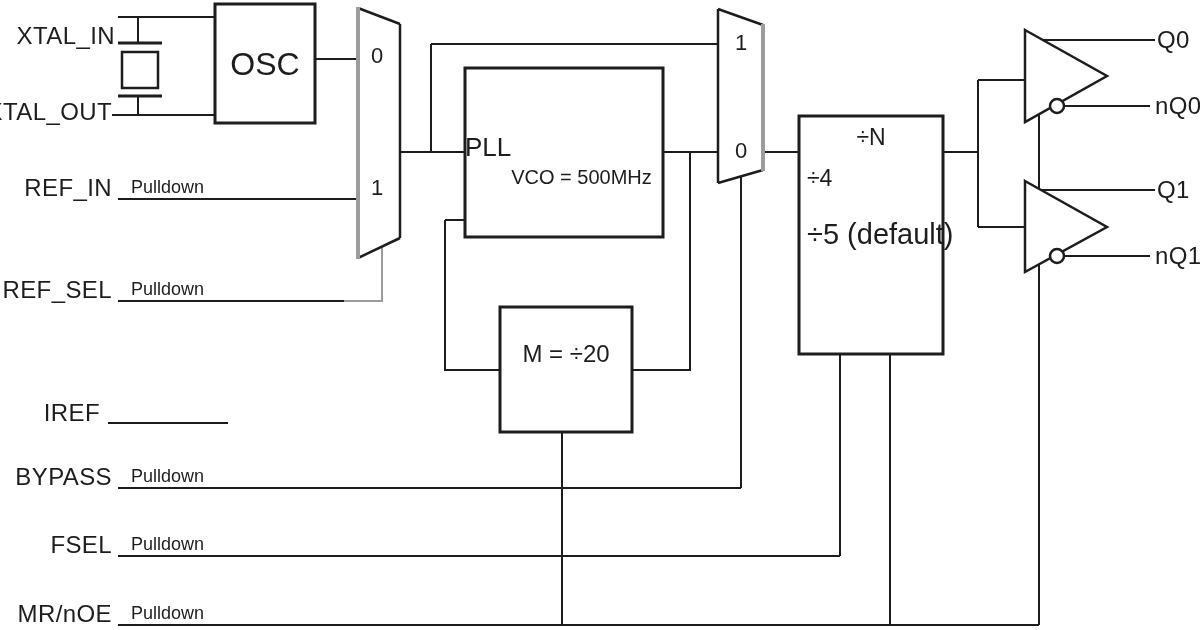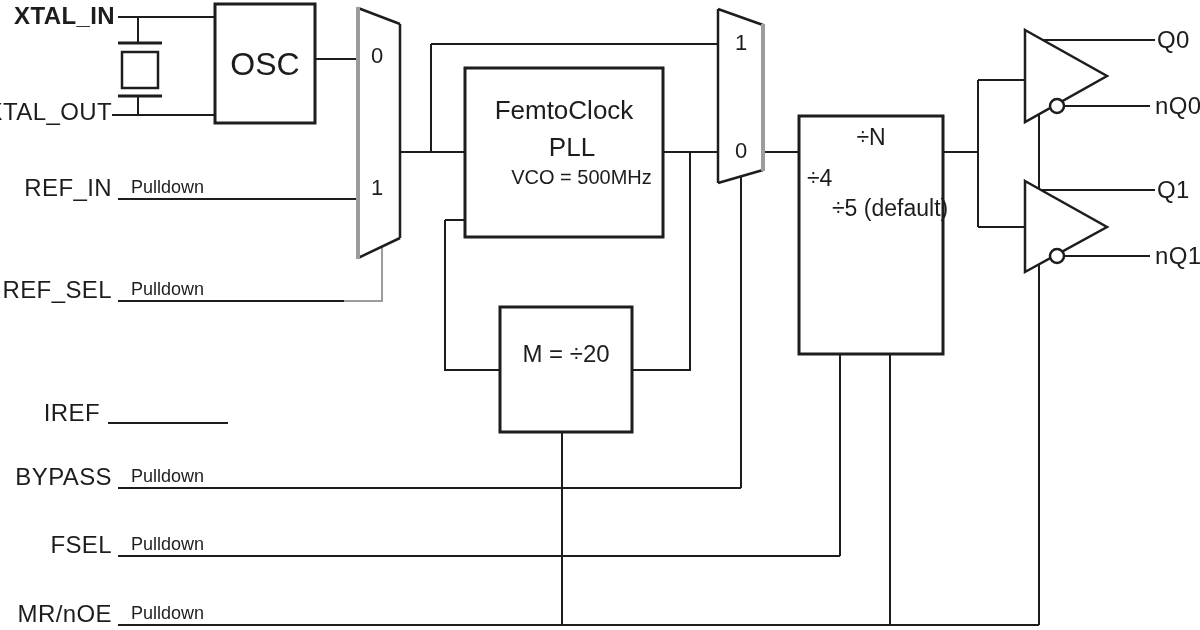--- a/index.html
+++ b/index.html
@@ -71,21 +71,21 @@
       <path d="M718 9 V183 M718 9 L763 25 M718 183 L763 170" fill="none" stroke="#1d1d1d" stroke-width="2.5"></path>
       <path d="M763 24 V171" stroke="#9c9c9c" stroke-width="4" fill="none"></path>
     </g>
 
     <polygon points="1025,30 1107,76 1025,122" fill="#ffffff" stroke="#1d1d1d" stroke-width="2.5"></polygon>
     <polygon points="1025,181 1107,227 1025,272" fill="#ffffff" stroke="#1d1d1d" stroke-width="2.5"></polygon>
     <circle cx="1057" cy="106" r="7" fill="#ffffff" stroke="#1d1d1d" stroke-width="2.5"></circle>
     <circle cx="1057" cy="256" r="7" fill="#ffffff" stroke="#1d1d1d" stroke-width="2.5"></circle>
   </svg>
 
-  <div class="lbl pin" style="top:4px;   right:1085px;font-weight:bold;">XTAL_IN</div>
+  <div class="lbl pin" style="top:24px;   right:1085px;">XTAL_IN</div>
   <div class="lbl pin" style="top:100px; right:1088px;">XTAL_OUT</div>
   <div class="lbl pin" style="top:176px; right:1088px;">REF_IN</div>
   <div class="lbl pin" style="top:278px; right:1088px;margin-left:36px;">REF_SEL</div>
   <div class="lbl pin" style="top:401px; right:1100px;">IREF</div>
   <div class="lbl pin" style="top:465px; right:1088px;">BYPASS</div>
   <div class="lbl pin" style="top:533px; right:1088px;">FSEL</div>
   <div class="lbl pin" style="top:602px; right:1088px;">MR/nOE</div>
 
   <div class="lbl pd" style="top:178px; left:122px;">Pulldown</div>
   <div class="lbl pd" style="top:280px; left:122px;">Pulldown</div>
@@ -93,28 +93,27 @@
   <div class="lbl pd" style="top:535px; left:122px;">Pulldown</div>
   <div class="lbl pd" style="top:604px; left:122px;">Pulldown</div>
 
   <div class="lbl pin" style="top:28px;  left:1157px;">Q0</div>
   <div class="lbl pin" style="top:94px;  left:1155px;">nQ0</div>
   <div class="lbl pin" style="top:178px; left:1157px;">Q1</div>
   <div class="lbl pin" style="top:244px; left:1155px;">nQ1</div>
 
   <div class="lbl boxlbl" style="left:215px; top:4px; width:100px; height:119px; font-size:32px;">OSC</div>
 
-  <div class="lbl" style="left:465px; top:97px;  width:198px; text-align:center; font-size:26px;">FemtoClock</div>
-  <div class="lbl" style="left:465px; top:134px; width:214px; text-align:center; font-size:26px;">PLL</div>
+  <div class="lbl" style="left:465px; top:134px; width:214px; font-size:26px;">PLL</div>
   <div class="lbl" style="left:465px; top:167px; width:233px; text-align:center; font-size:20px;">VCO = 500MHz</div>
 
   <div class="lbl boxlbl" style="left:500px; top:307px; width:132px; height:94px; font-size:24px;">M = ÷20</div>
 
   <div class="lbl" style="left:799px; top:126px; width:144px; text-align:center; font-size:23px;">÷N</div>
   <div class="lbl" style="left:807px; top:167px; font-size:23px;">÷4</div>
-  <div class="lbl" style="left:807px; top:197px; font-size:23px;margin-left:25px;">÷5 (default)</div>
+  <div class="lbl" style="left:807px; top:220px; font-size:29px;">÷5 (default)</div>
 
   <div class="lbl digit" style="left:366px; top:45px;">0</div>
   <div class="lbl digit" style="left:366px; top:177px;">1</div>
   <div class="lbl digit" style="left:730px; top:32px;">1</div>
   <div class="lbl digit" style="left:730px; top:140px;">0</div>
 
 </div>
 
 </body></html>

